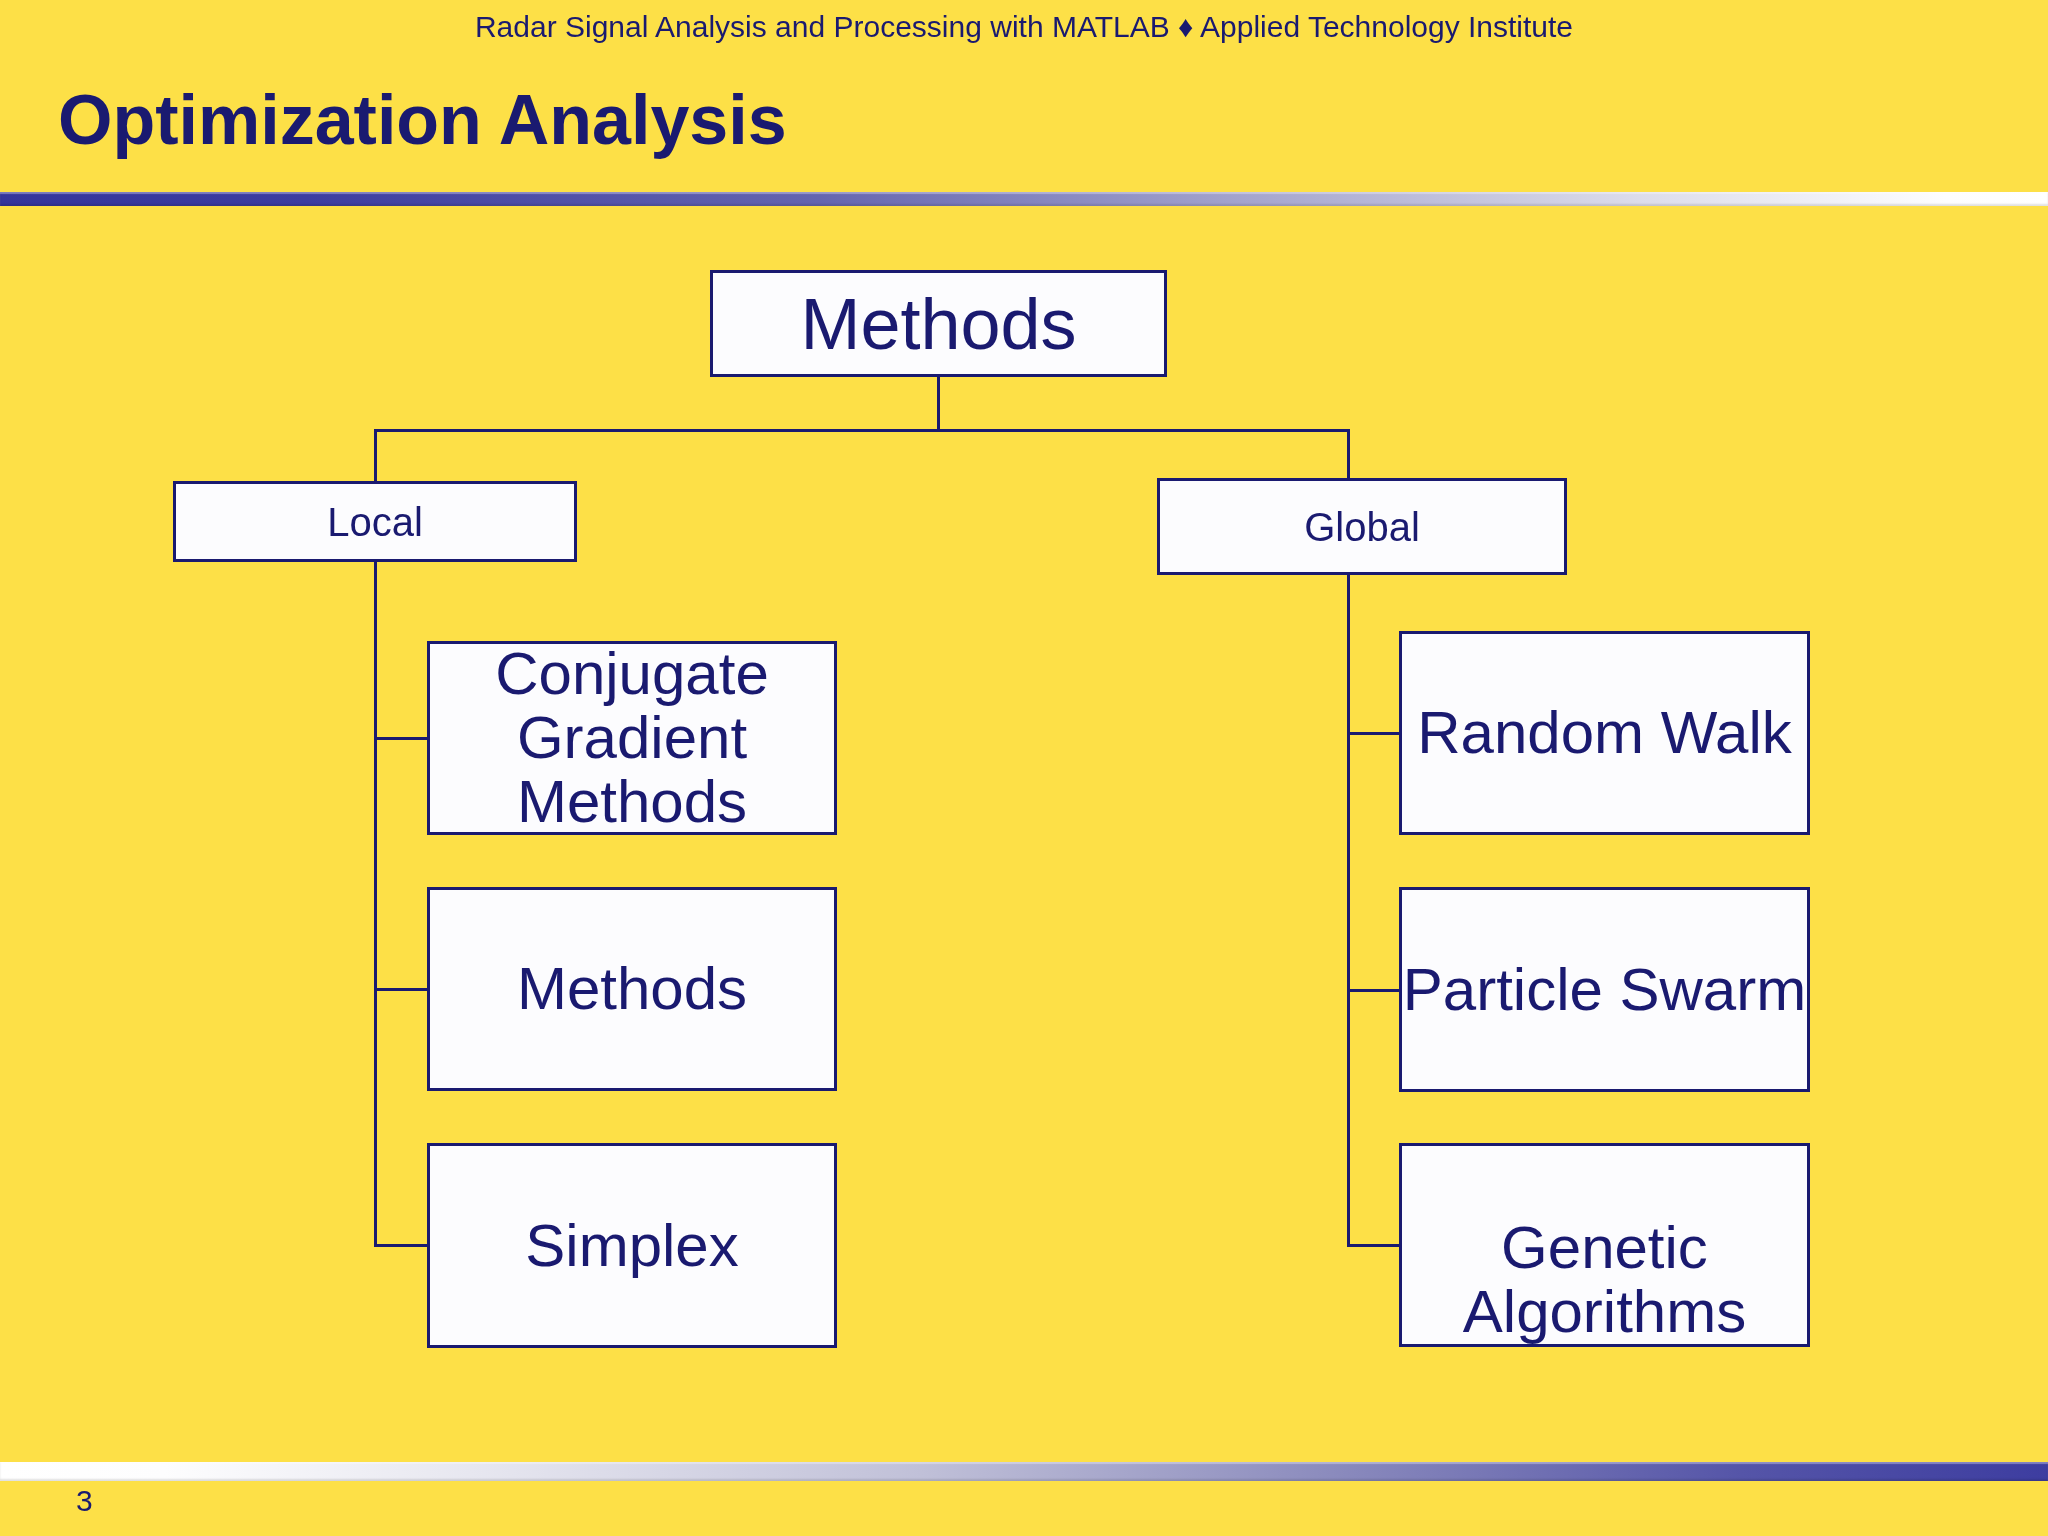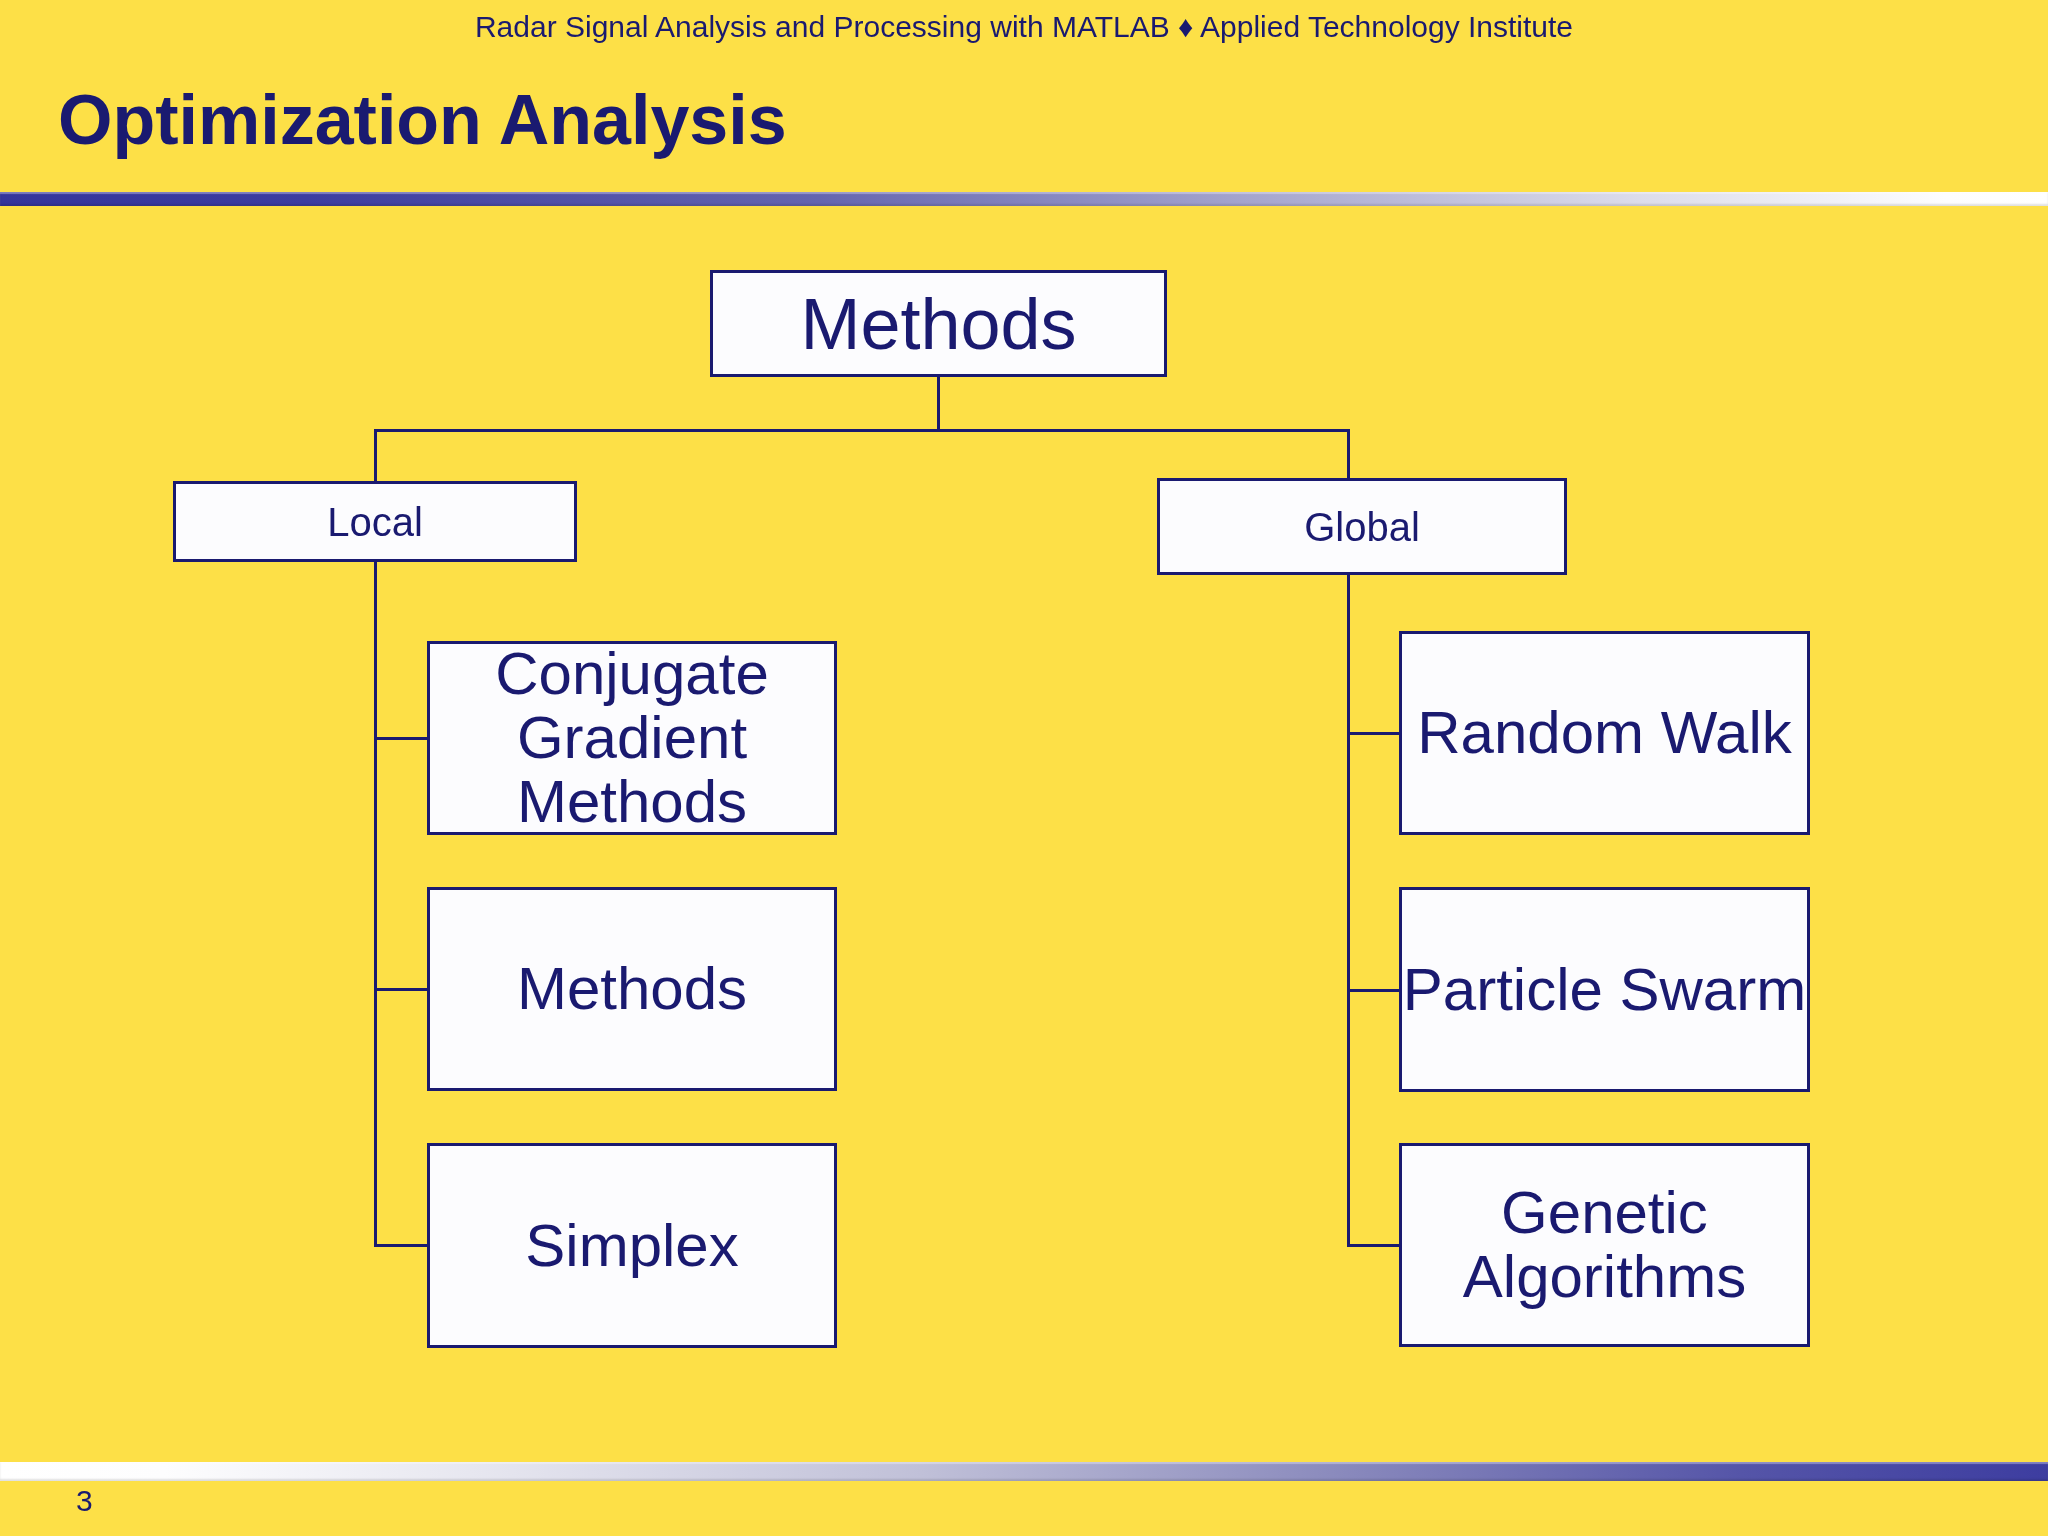--- a/index.html
+++ b/index.html
@@ -92,21 +92,21 @@
 
   
   #node-methods  { left: 710px;  top: 270px;  width: 457px; height: 107px; }
   #node-local    { left: 173px;  top: 481px;  width: 404px; height: 81px;  }
   #node-global   { left: 1157px; top: 478px;  width: 410px; height: 97px;  }
   #node-conjugate{ left: 427px;  top: 641px;  width: 410px; height: 194px; }
   #node-quasi    { left: 427px;  top: 887px;  width: 410px; height: 204px; }
   #node-simplex  { left: 427px;  top: 1143px; width: 410px; height: 205px; }
   #node-random   { left: 1399px; top: 631px;  width: 411px; height: 204px; }
   #node-particle { left: 1399px; top: 887px;  width: 411px; height: 205px; }
-  #node-genetic  { left: 1399px; top: 1143px; width: 411px; height: 204px; }
+  #node-genetic  { left: 1399px; top: 1143px; width: 411px; height: 204px; align-items: flex-end; }
 </style>
 </head>
 <body>
 
 <div class="slide">
 
   <div class="header-text">Radar Signal Analysis and Processing with MATLAB ♦ Applied Technology Institute</div>
 
   <div class="slide-title">Optimization Analysis</div>
 

